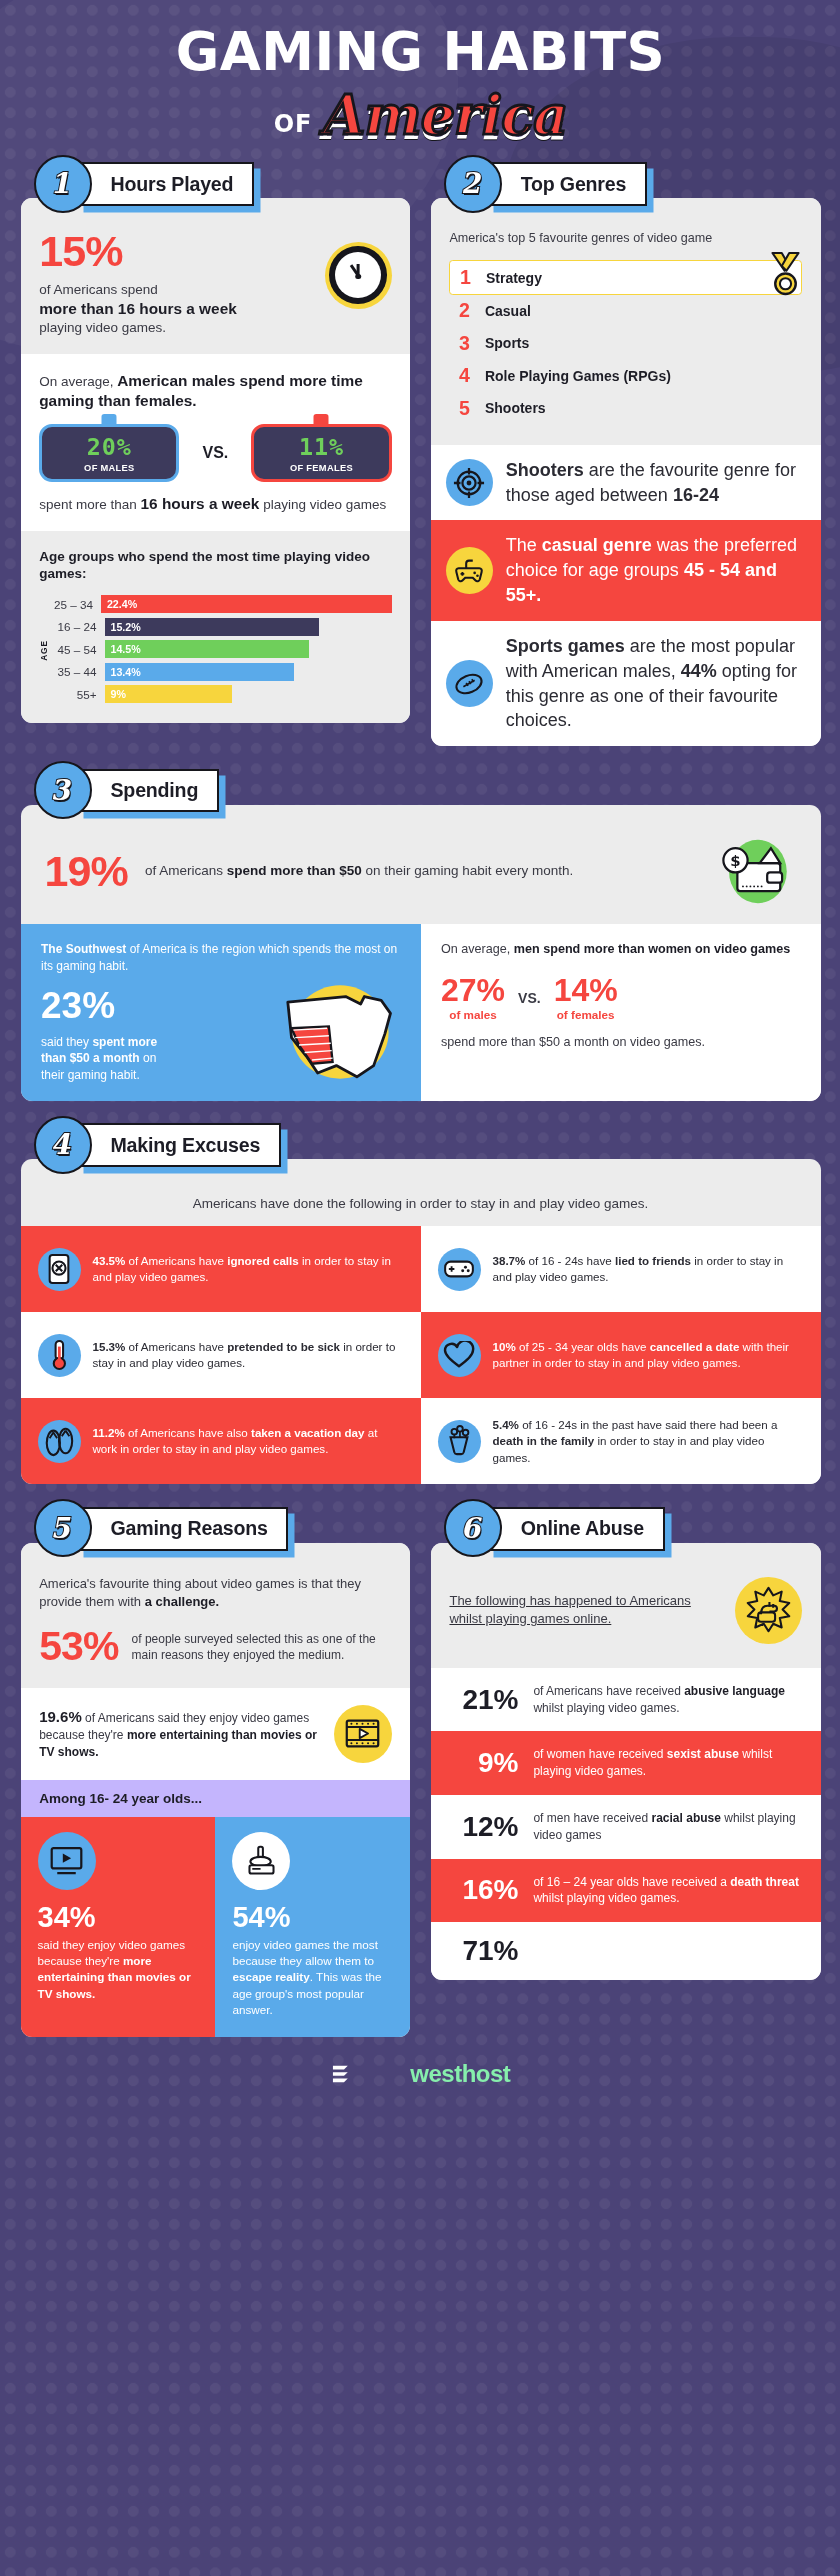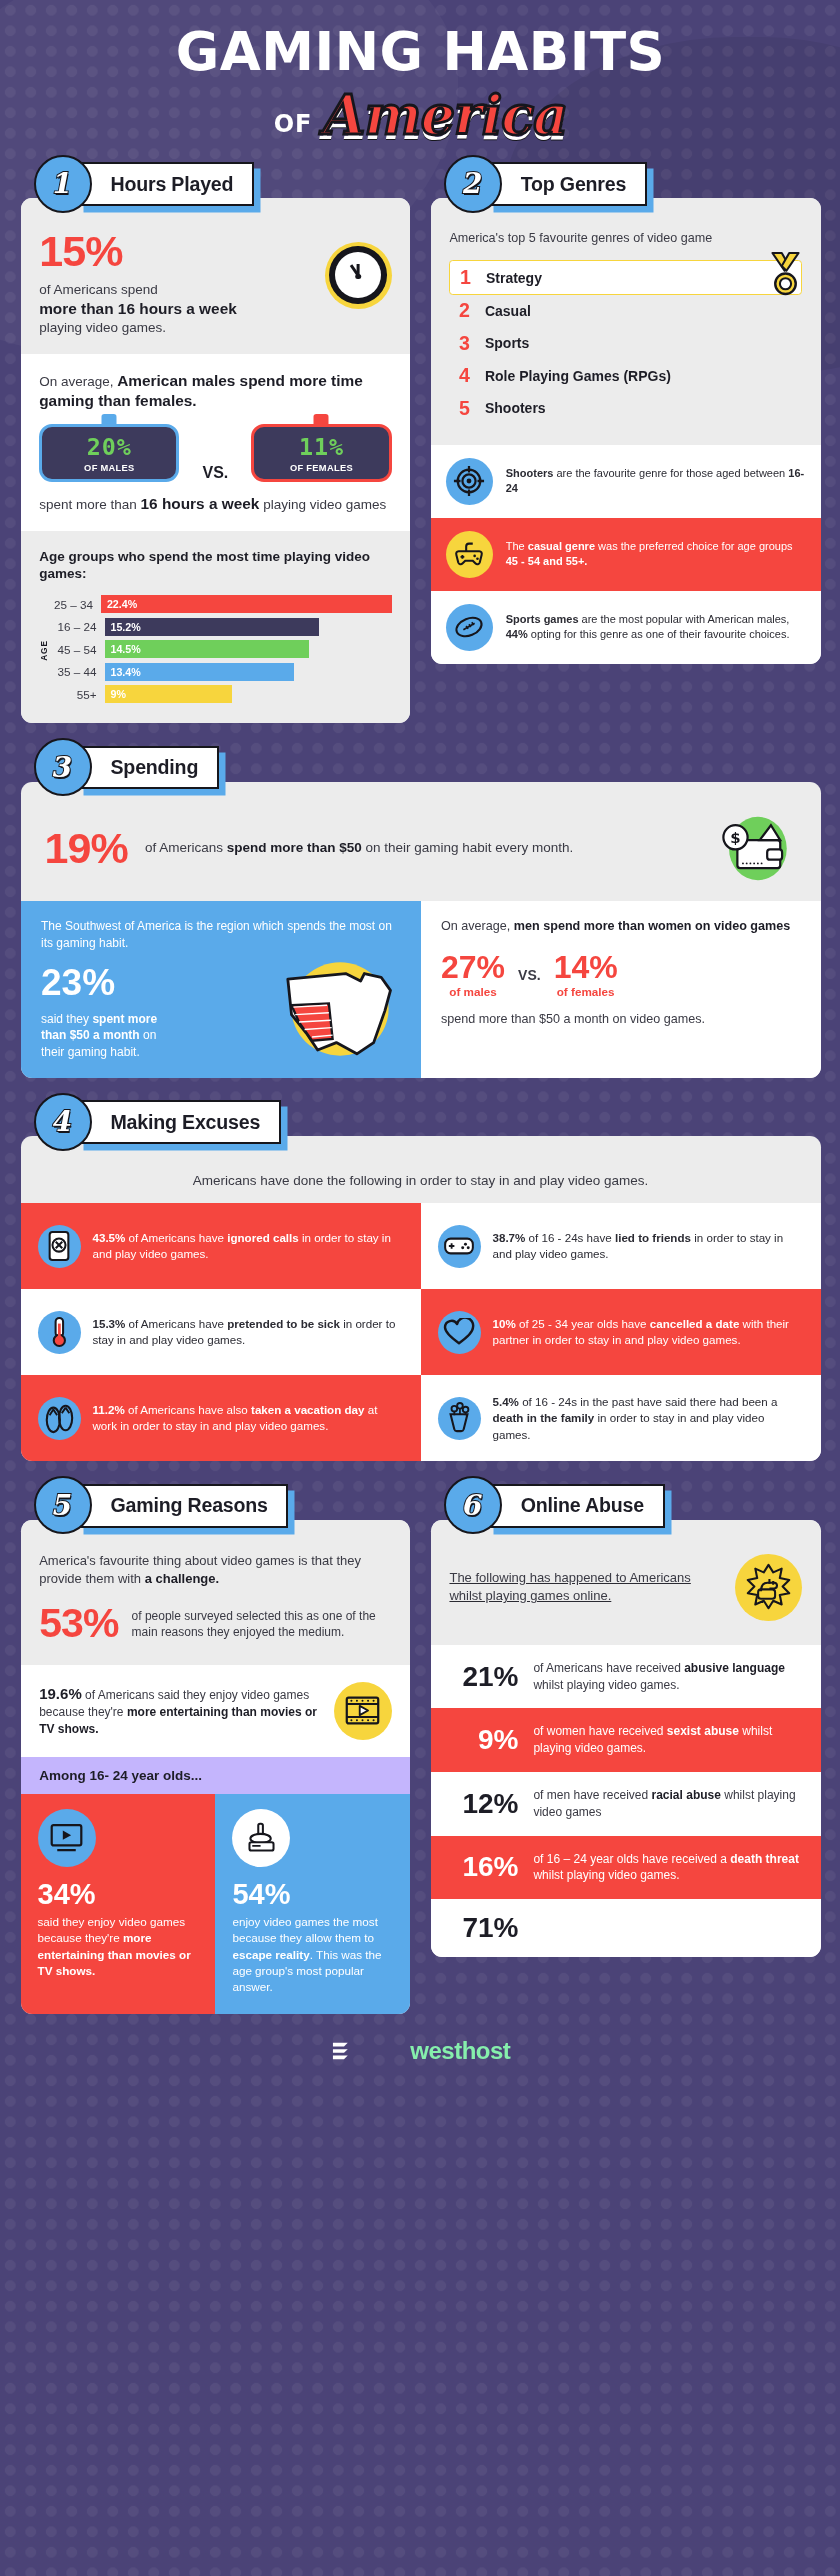--- a/index.html
+++ b/index.html
@@ -111,21 +111,21 @@
   .s1-txt { font-size: 13.5px; line-height: 1.32; color: #3a3a44; }
   .s1-txt b { color: #1d1d26; font-size: 15.4px; }
   .clock { width: 67px; height: 67px; position: relative; flex: 0 0 67px; margin-top: 11.2px;}
   .clock .ring { position:absolute; inset:0; border-radius:50%; background:#f7d53d; }
   .clock .ring2 { position:absolute; left:4.7px; top:4.7px; right:4.7px; bottom:4.7px; border-radius:50%; background:#16161c; }
   .clock .face { position:absolute; left:10.3px; top:10.3px; right:10.3px; bottom:10.3px; border-radius:50%; background:#fff; }
   .clock .hand-h { position:absolute; left:50%; top:22.4px; width:2.8px; height:13px; background:#16161c; transform:translateX(-50%); }
   .clock .hand-m { position:absolute; left:50%; top:33px; width:2.8px; height:12px; background:#16161c; transform-origin: top center; transform: translateX(-50%) rotate(145deg); }
   .clock .pin { position:absolute; left:50%; top:32px; width:5.6px; height:5.6px; background:#16161c; border-radius:50%; transform:translateX(-50%); }
 
-  .vs-row { display: flex; align-items: flex-end; gap: 23px; margin: 13px 0 11.2px; }
+  .vs-row { display: flex; align-items: center; gap: 23px; margin: 13px 0 11.2px; }
   .lcd {
     background: #3d3a5c; border-radius: 13px; padding: 8.4px 5.6px 6.5px;
     text-align: center; flex: 1 1 0; position: relative;
   }
   .lcd.male { border: 3.7px solid #5aaaea; }
   .lcd.female { border: 3.7px solid #f5463f; }
   .lcd .nub { position:absolute; top:-13px; left:50%; transform:translateX(-50%); width:15px; height:11.2px; border-radius:2.8px 2.8px 0 0; }
   .lcd.male .nub { background:#5aaaea; }
   .lcd.female .nub { background:#f5463f; }
   .lcd .num {
@@ -158,33 +158,33 @@
   }
   .genre.first {
     background: #fff; border: 1.9px solid #f7d53d; border-radius: 3.7px;
   }
   .genre .rank { color: #f5463f; font-size: 19.6px; font-weight: 700; width: 15px; text-align: center; }
   .genre .name { font-size: 14px; font-weight: 700; color: #1d1d26; }
   .medal { position: absolute; right: -5.6px; top: -11.2px; width: 41px; height: 47px; }
 
   .fact { display: flex; align-items: center; gap: 13px; padding: 13px 15px; }
   .fact .ic { flex: 0 0 47px; width: 47px; height: 47px; border-radius: 50%; display:flex; align-items:center; justify-content:center;}
-  .fact .tx { font-size: 11px; line-height: 1.38; }
+  .fact .tx { font-size: 18px; line-height: 1.38; }
 
   
   .s3-top { display: flex; align-items: center; gap: 17px; padding: 18.7px 24px; }
   .s3-pct { color: #f5463f; font-size: 43px; font-weight: 700; line-height: 1; letter-spacing: -0.9px; }
   .s3-txt { font-size: 13.5px; line-height: 1.4; color: #3a3a44; flex: 1; }
   .s3-txt b { color: #1d1d26; }
   .wallet { width: 82px; height: 69px; flex: 0 0 82px; position: relative; }
   .s3-cols { display: flex; }
   .s3-left { flex: 0 0 50%; background: #5aaaea; color: #fff; padding: 17px 20.5px; position: relative; }
   .s3-right { flex: 1; background: #fff; padding: 17px 20.5px; }
   .s3-left .lead { font-size: 12px; line-height: 1.38; }
-  .s3-left .lead b { font-weight: 400; }
+  .s3-left .lead b { font-weight: 700; }
   .s3-23 { font-size: 37px; font-weight: 700; line-height: 1; margin: 13px 0 9.3px; }
   .s3-left .tail { font-size: 12px; line-height: 1.4; width: 140px; }
   .usmap { position: absolute; right: 9.3px; bottom: 13px; width: 140px; height: 112px; }
   .s3-right .lead { font-size: 12.6px; line-height: 1.38; color: #3a3a44; }
   .s3-right .lead b { color: #1d1d26; }
   .mf-row { display: flex; align-items: center; gap: 13px; margin: 15px 0 13px; }
   .mf { text-align: center; }
   .mf .n { color: #f5463f; font-size: 32px; font-weight: 700; line-height: 1; }
   .mf .l { color: #f5463f; font-size: 11.7px; font-weight: 700; margin-top: 2.8px; }
   .mf-vs { color: #3a3a44; font-size: 14px; font-weight: 700; }

